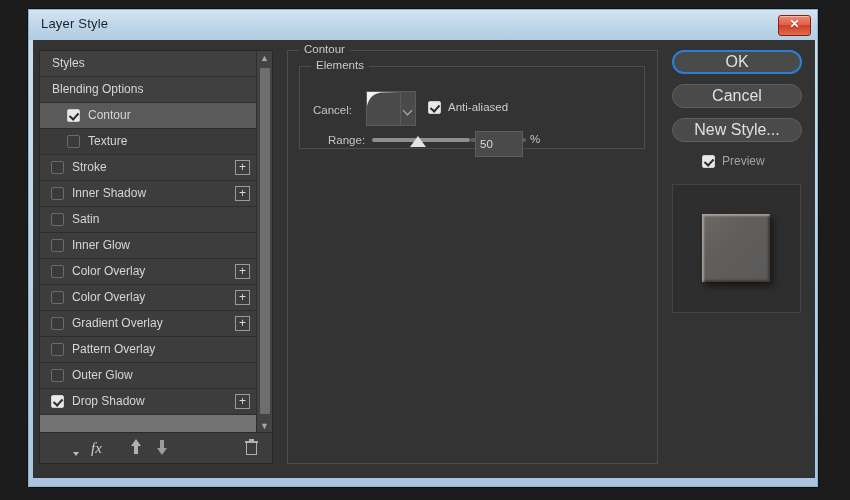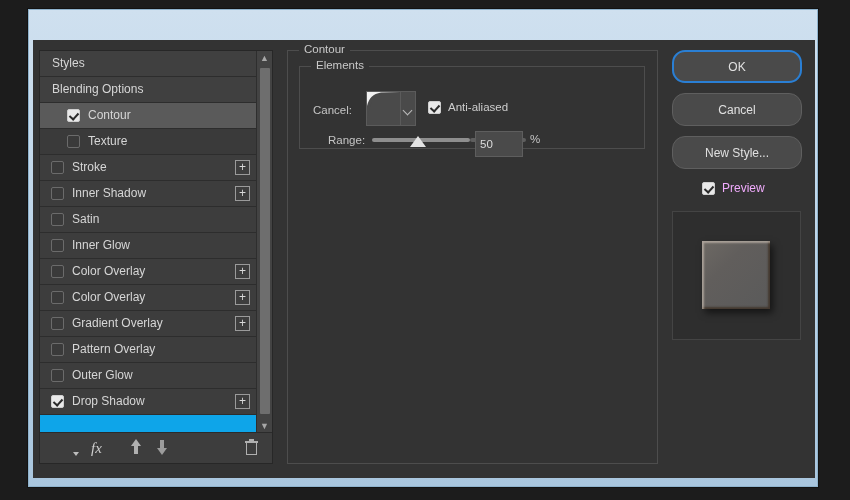--- a/index.html
+++ b/index.html
@@ -78,21 +78,21 @@
     box-sizing: border-box;
   }
 
   
   #styles-panel {
     position: absolute;
     left: 6px;
     top: 10px;
     width: 234px;
     height: 414px;
-    background: #0ea5e9;
+    background: #737373;
     border: 1px solid #272727;
     box-sizing: border-box;
   }
   #styles-list-wrap {
     position: absolute;
     left: 0; top: 0;
     width: 234px;
     height: 383px;
     overflow: hidden;
   }
@@ -471,27 +471,27 @@
   #right-col {
     position: absolute;
     left: 639px;
     top: 10px;
     width: 136px;
   }
   .dlg-btn {
     position: relative;
     display: block;
     width: 130px;
-    height: 33px;
+    height: 24px;
     margin-bottom: 10px;
     background: #4a4a4a;
     border: 1px solid #5f5f5f;
     border-radius: 13px;
     color: #e0e0e0;
-    font-size: 12px;
+    font-size: 16px;
     font-family: "Liberation Sans", sans-serif;
     cursor: pointer;
     box-sizing: border-box;
   }
   .dlg-btn.primary {
     border: 2px solid #2a7fd4;
     background: #4a4a4a;
   }
   #preview-row {
     position: relative;
@@ -518,21 +518,21 @@
     width: 4px; height: 7px;
     border: solid #2b2b2b;
     border-width: 0 2px 2px 0;
     transform: rotate(42deg);
   }
   #preview-label {
     position: absolute;
     left: 50px;
     top: 2px;
     font-size: 12px;
-    color: #f0abfc;
+    color: #a3a3a3;
   }
   #preview-thumb {
     position: relative;
     margin-top: 12px;
     width: 129px;
     height: 129px;
     background: #2e2e2e;
     border: 1px solid #444444;
     box-sizing: border-box;
   }
@@ -547,20 +547,26 @@
       inset 2px 2px 2px rgba(222,210,196,0.55),
       inset -2px -2px 2px rgba(60,46,34,0.75),
       3px 4px 7px rgba(0,0,0,0.55);
   }
 </style>
 </head>
 <body>
 
 <div id="window">
 
+  <div id="titlebar">
+    <div id="title-text">Layer Style</div>
+    <div id="close-btn">
+      <span class="x-glyph">✕</span>
+    </div>
+  </div>
 
   <div id="dialog">
 
     <div id="styles-panel">
 
       <div id="styles-list-wrap">
         <div id="styles-list">
             <div class="style-row plain">
               <div class="row-label">Styles</div>
             </div>

